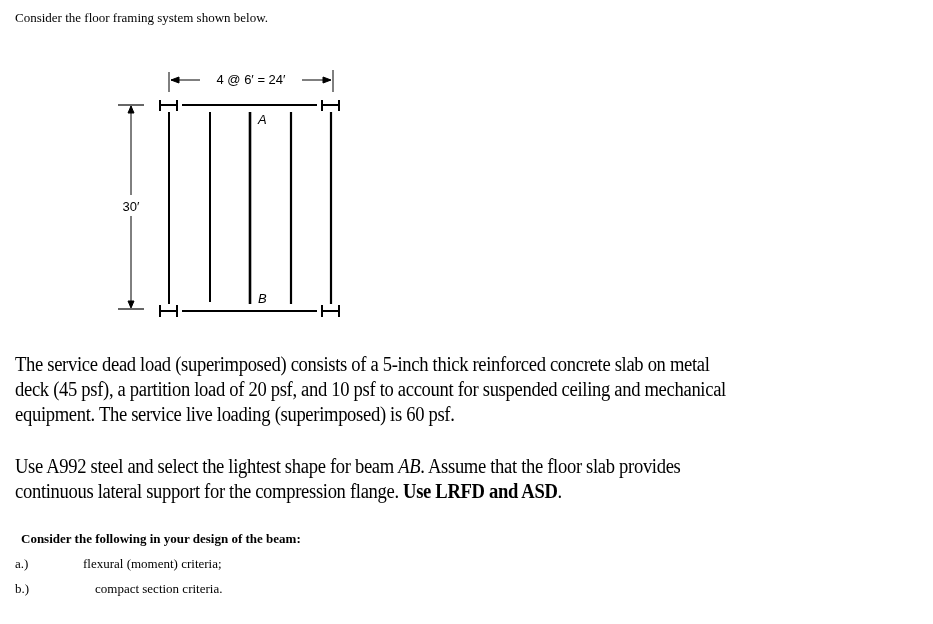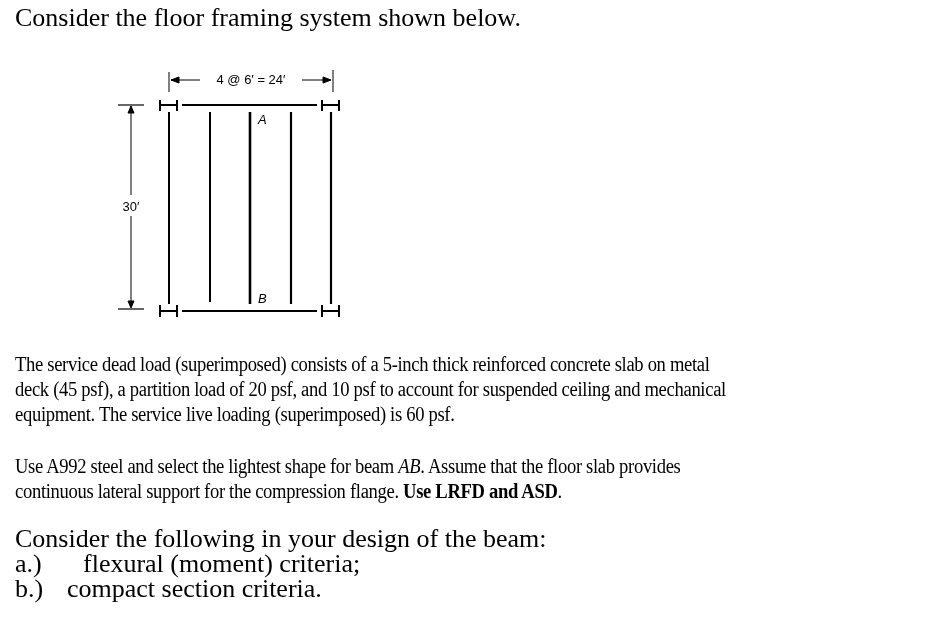--- a/index.html
+++ b/index.html
@@ -1,21 +1,21 @@
 <!DOCTYPE html>
 <html><head>
 <meta charset="utf-8">
 <style>
   html, body { margin: 0; padding: 0; background: #ffffff; }
   body {
     width: 933px; height: 624px; position: relative; overflow: hidden;
     font-family: "Liberation Serif", "DejaVu Serif", serif;
     color: #000;
   }
-  .line { position: absolute; white-space: nowrap; font-size: 26px; line-height: 24px; }
+  .line { position: absolute; white-space: nowrap; font-size: 13px; line-height: 24px; }
   .narrow { font-size: 20px; letter-spacing: -0.35px; transform-origin: left top; }
   .b { font-weight: bold; }
   .i { font-style: italic; }
   #diagram { position: absolute; left: 0; top: 0; }
   .diag-text { font-family: "Liberation Sans", "DejaVu Sans", sans-serif; }
 </style>
 </head>
 <body>
 
 <div class="line" style="left:15px; top:6px;">Consider the floor framing system shown below.</div>
@@ -77,22 +77,22 @@
 <div>
   <div class="line narrow" style="left:15px; top:454px; transform:scaleX(0.93);">
     <span>Use A992 steel and select the lightest shape for beam </span><span class="i">AB</span><span>.  Assume that the floor slab provides</span>
   </div>
   <div class="line narrow" style="left:15px; top:479px; transform:scaleX(0.93);">
     <span>continuous lateral support for the compression flange.  </span><span class="b">Use LRFD and ASD</span><span>.</span>
   </div>
 </div>
 
 <div>
-  <div class="line" style="left:15px; top:527px;">Consider the following in your design of the beam:</div>
+  <div class="line" style="left:21px; top:527px;font-weight:bold;">Consider the following in your design of the beam:</div>
   <div class="line" style="left:15px; top:552px;">
     <span>a.)</span>
     <span style="position:absolute; left:68px;">flexural (moment) criteria;</span>
   </div>
   <div class="line" style="left:15px; top:577px;">
     <span>b.)</span>
-    <span style="position:absolute; left:52px;">compact section criteria.</span>
+    <span style="position:absolute; left:80px;">compact section criteria.</span>
   </div>
 </div>
 
 </body></html>

